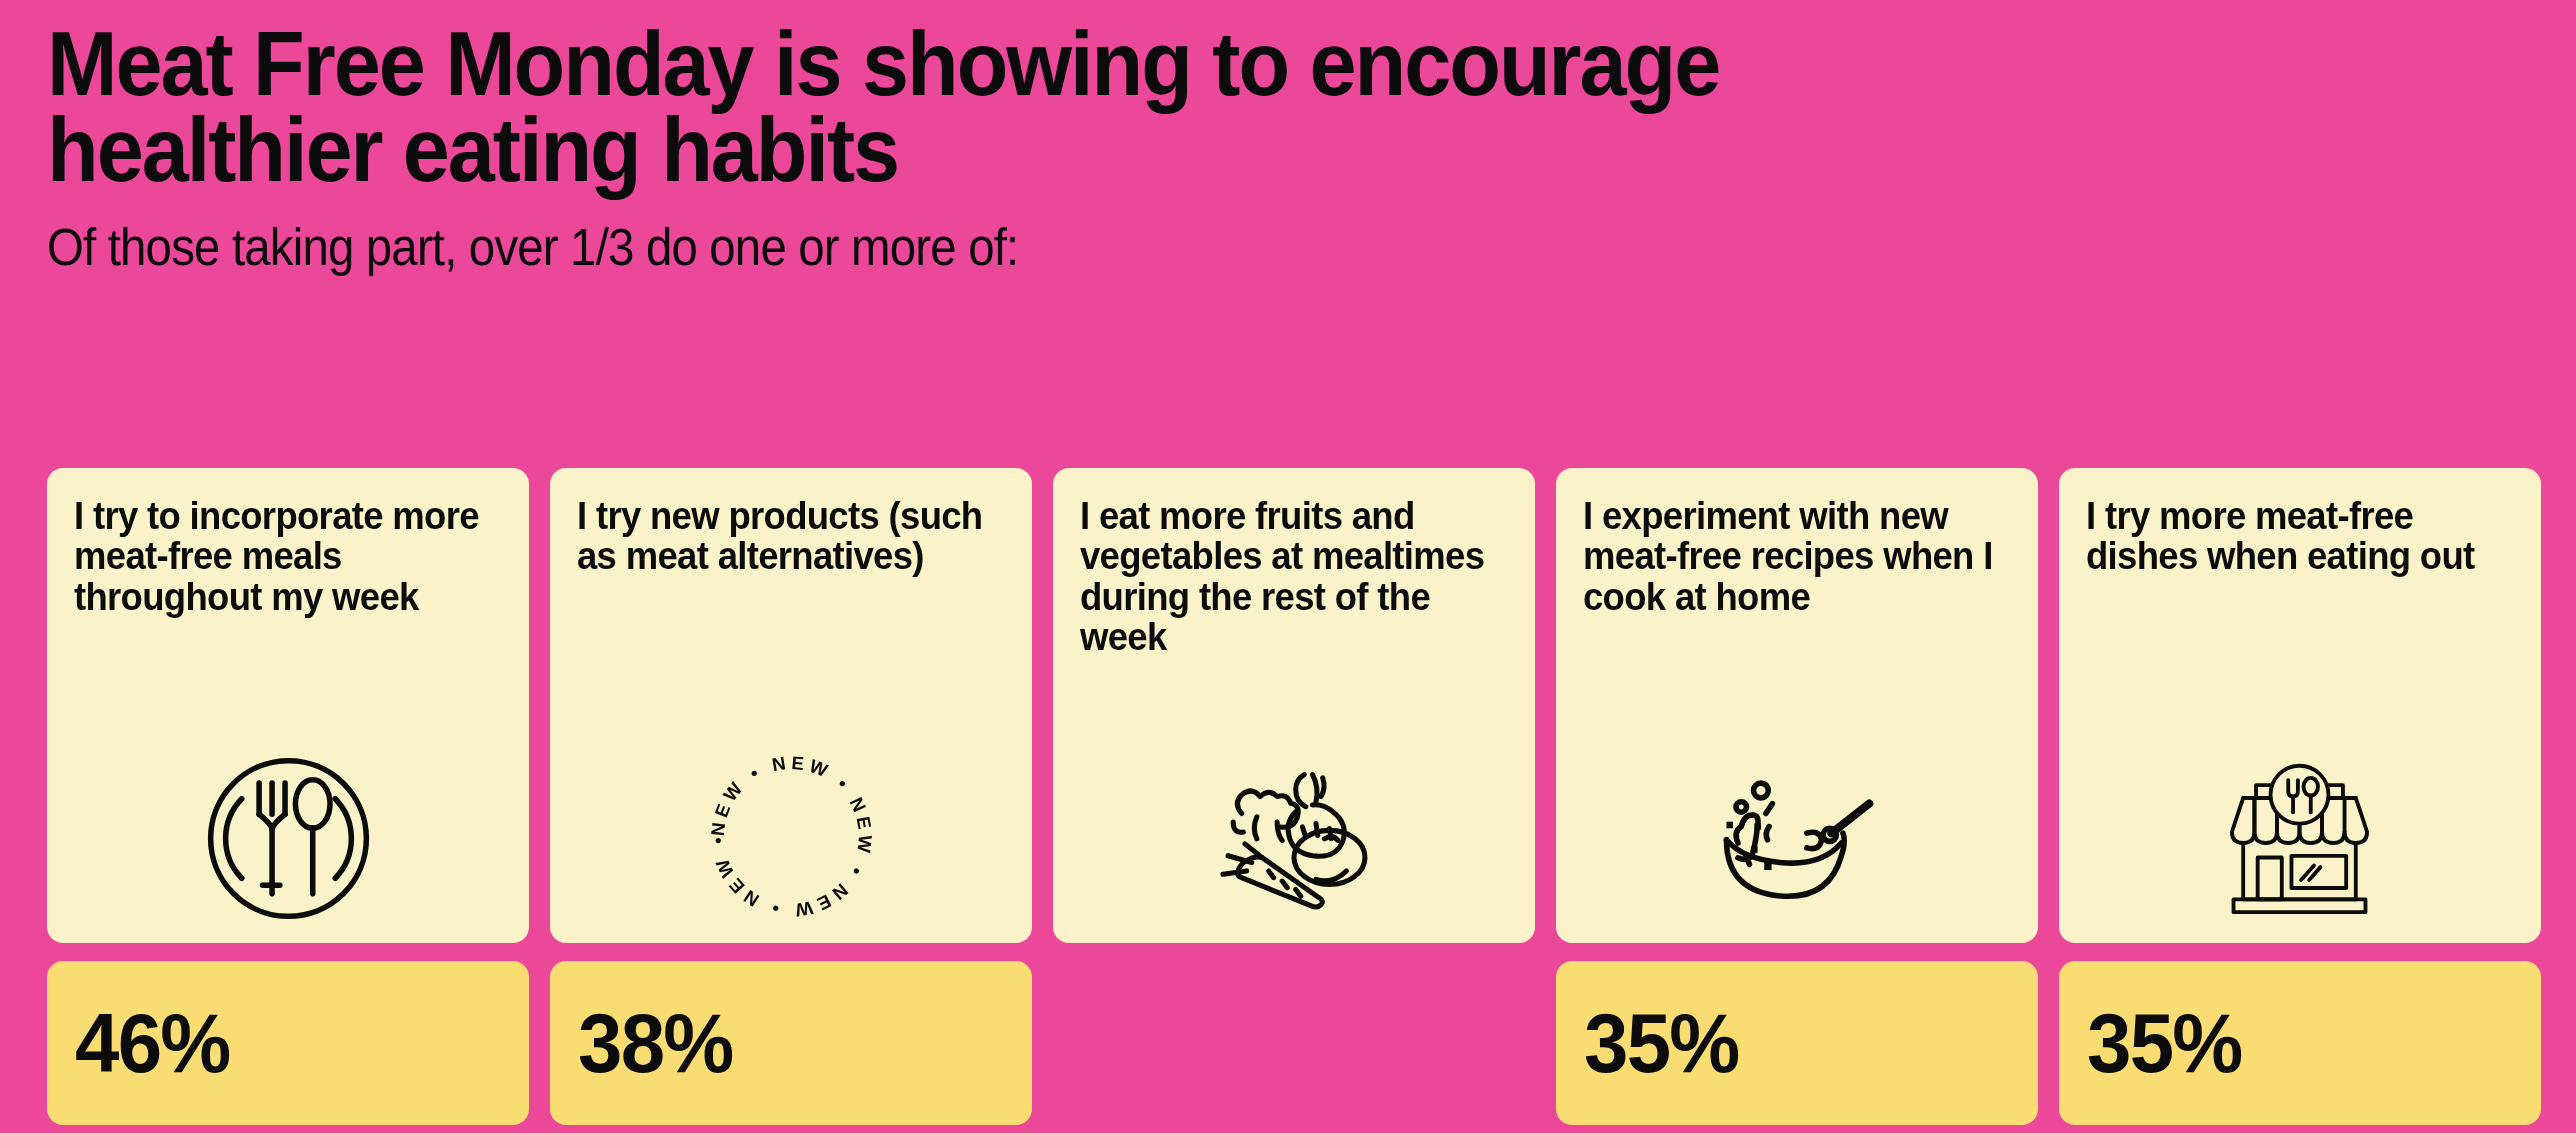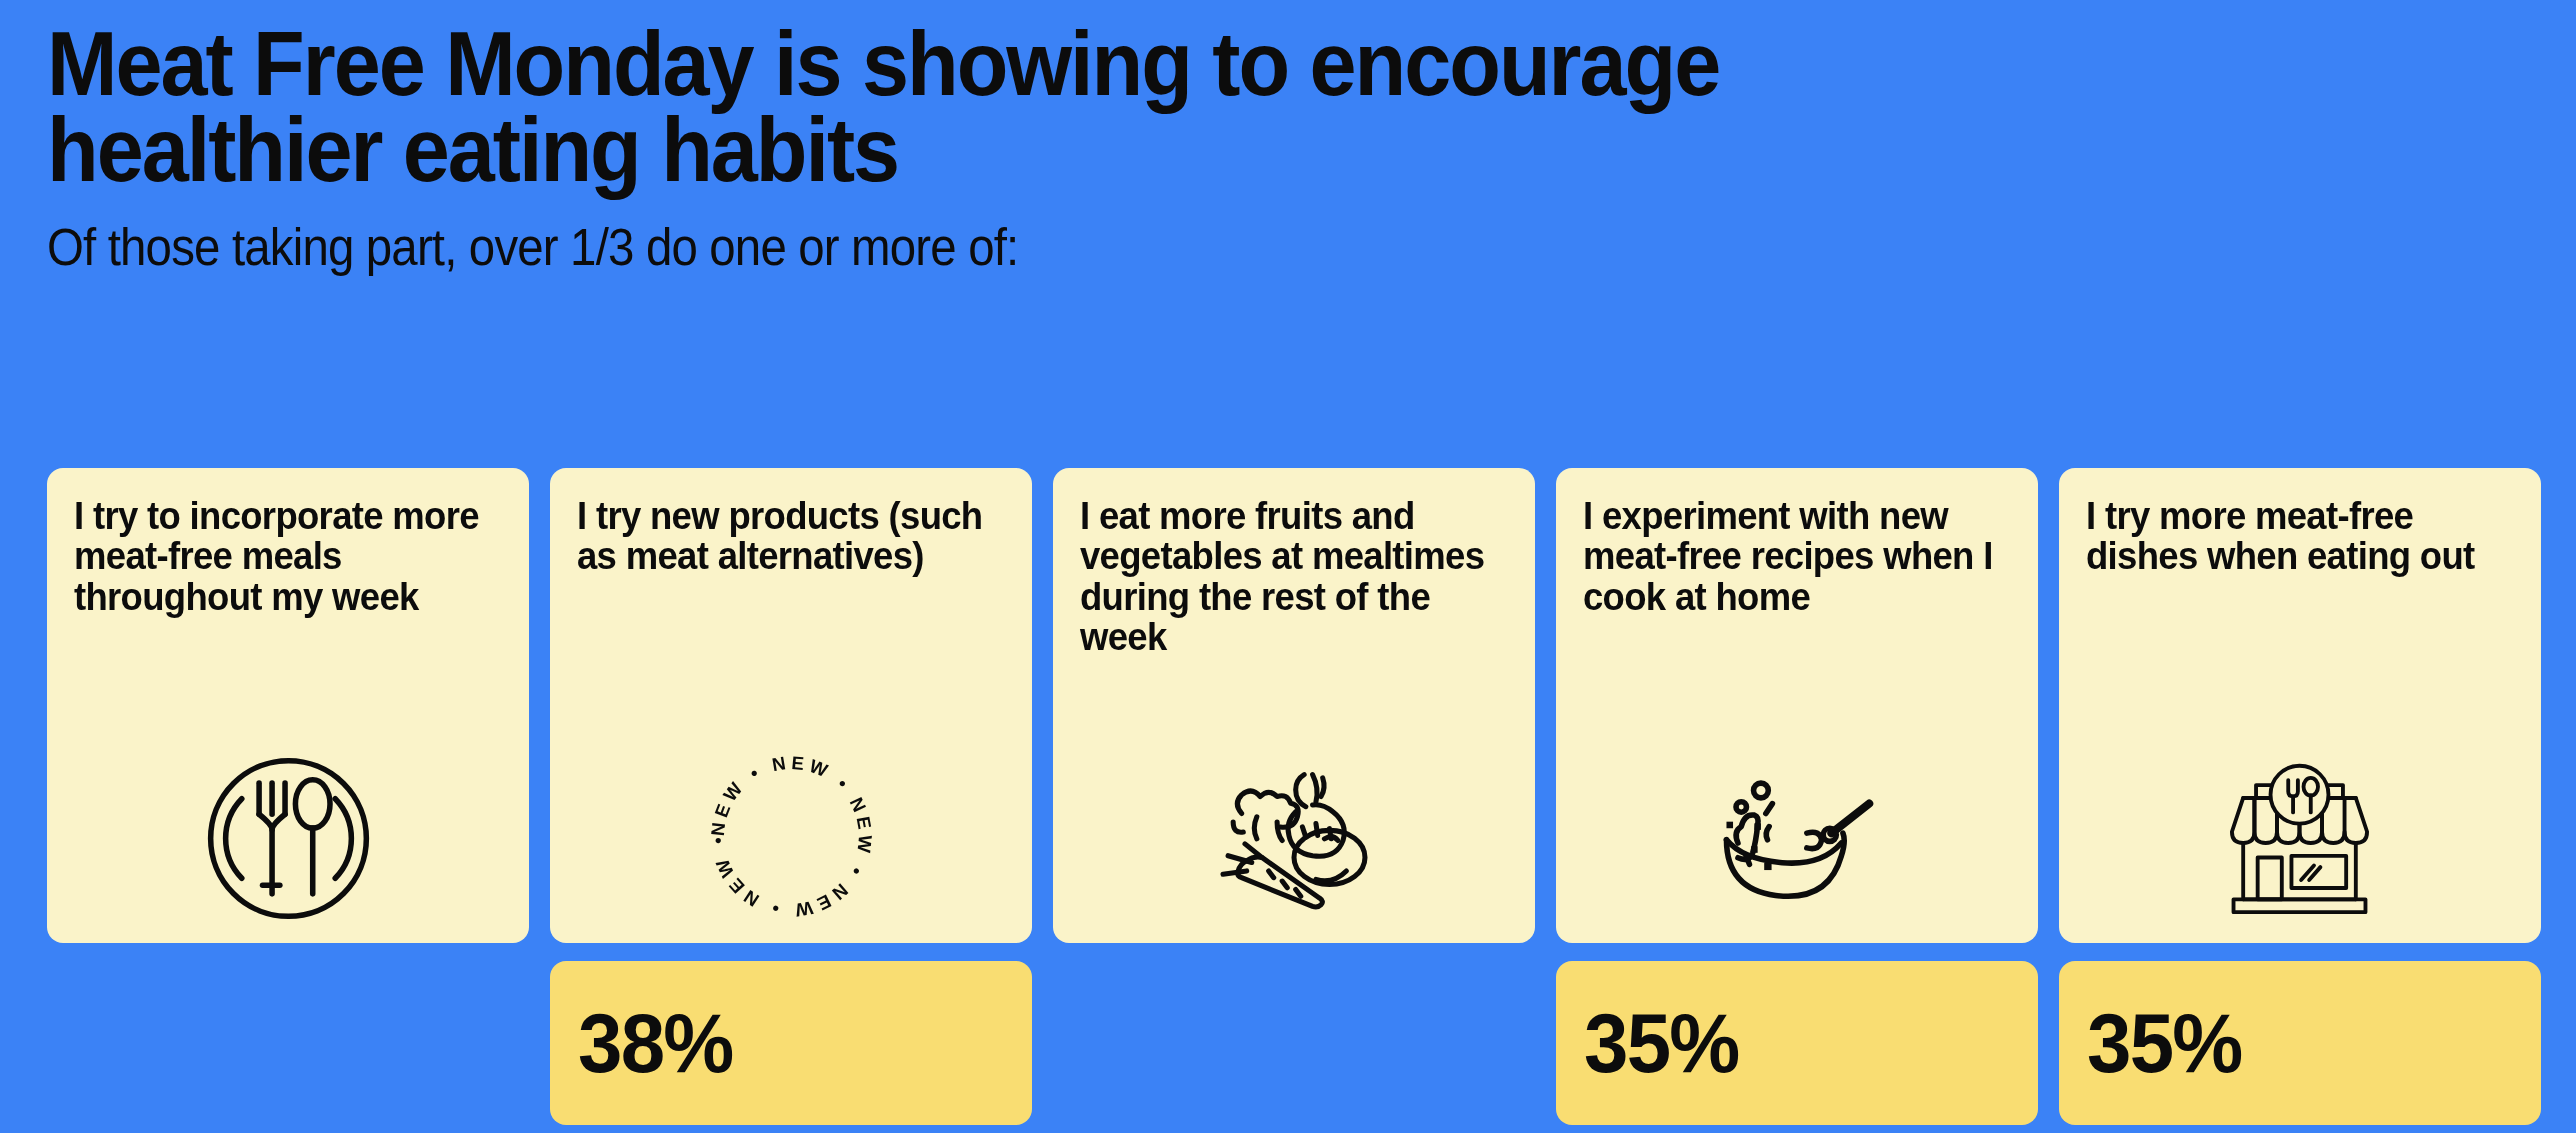--- a/index.html
+++ b/index.html
@@ -10,21 +10,21 @@
     width: 2576px;
     height: 1134px;
     background: #FCFBE8;
     font-family: "Liberation Sans", sans-serif;
     overflow: hidden;
   }
   .page {
     position: relative;
     width: 2576px;
     height: 1134px;
-    background: #3b82f6;
+    background: #ec4899;
     box-sizing: border-box;
     padding: 0 35px 0 47px;
   }
   
   .header {
     padding-top: 21px;
   }
   .title {
     font-size: 91px;
     line-height: 0.95;
@@ -148,20 +148,23 @@
             <path d="M33 18 L33 36"></path>
             <path d="M40.5 18 L40.5 36"></path>
             <path d="M48 18 L48 36"></path>
             <path d="M33 36 Q40.5 42 40.5 45 L40.5 82"></path>
             <path d="M48 36 Q40.5 42 40.5 45"></path>
 
             <ellipse cx="64" cy="30" rx="10" ry="14"></ellipse>
             <path d="M64 44 L64 82"></path>
           </svg>
         </div>
+      </div>
+      <div class="pct">
+        <span class="pct-value">46%</span>
       </div>
     </div>
 
     <div class="col">
       <div class="card">
         <div class="card-label">I try new products (such as meat alternatives)</div>
         <div class="icon-wrap">
           <svg class="new-ring" width="177" height="177" viewBox="0 0 200 200">
             <defs>
               <path id="ringpath" d="M100,100 m-76,0 a76,76 0 1,1 152,0 a76,76 0 1,1 -152,0"></path>

